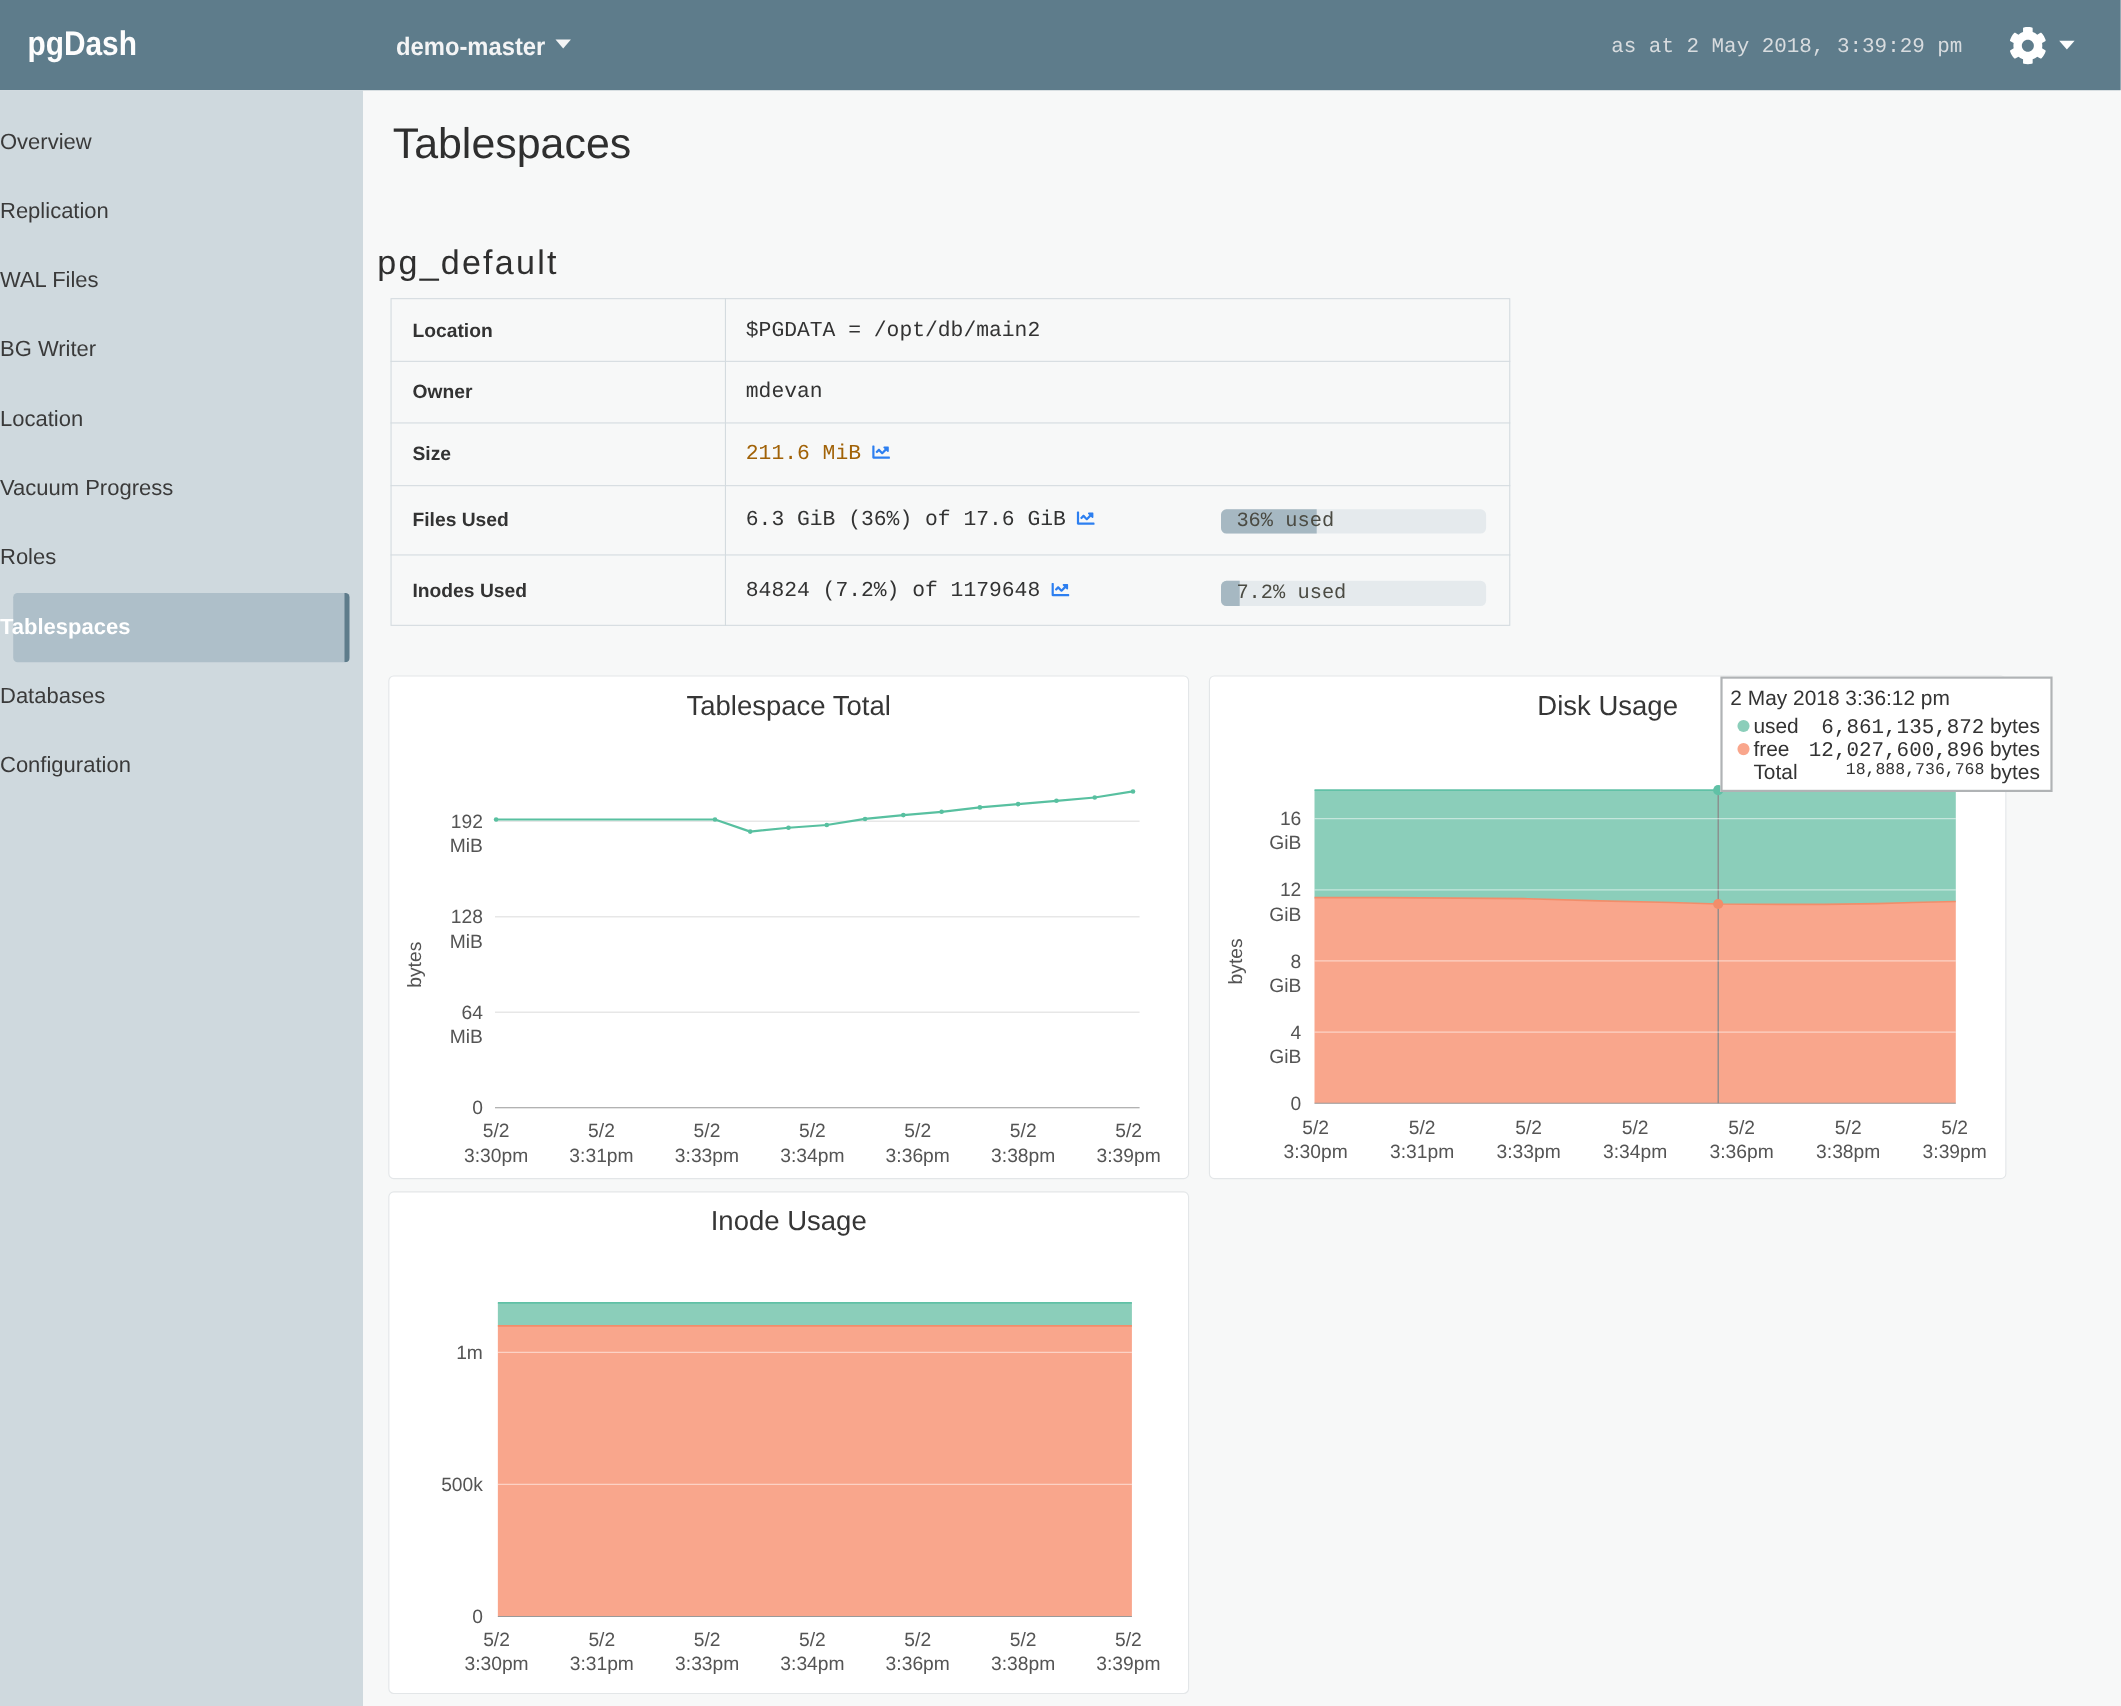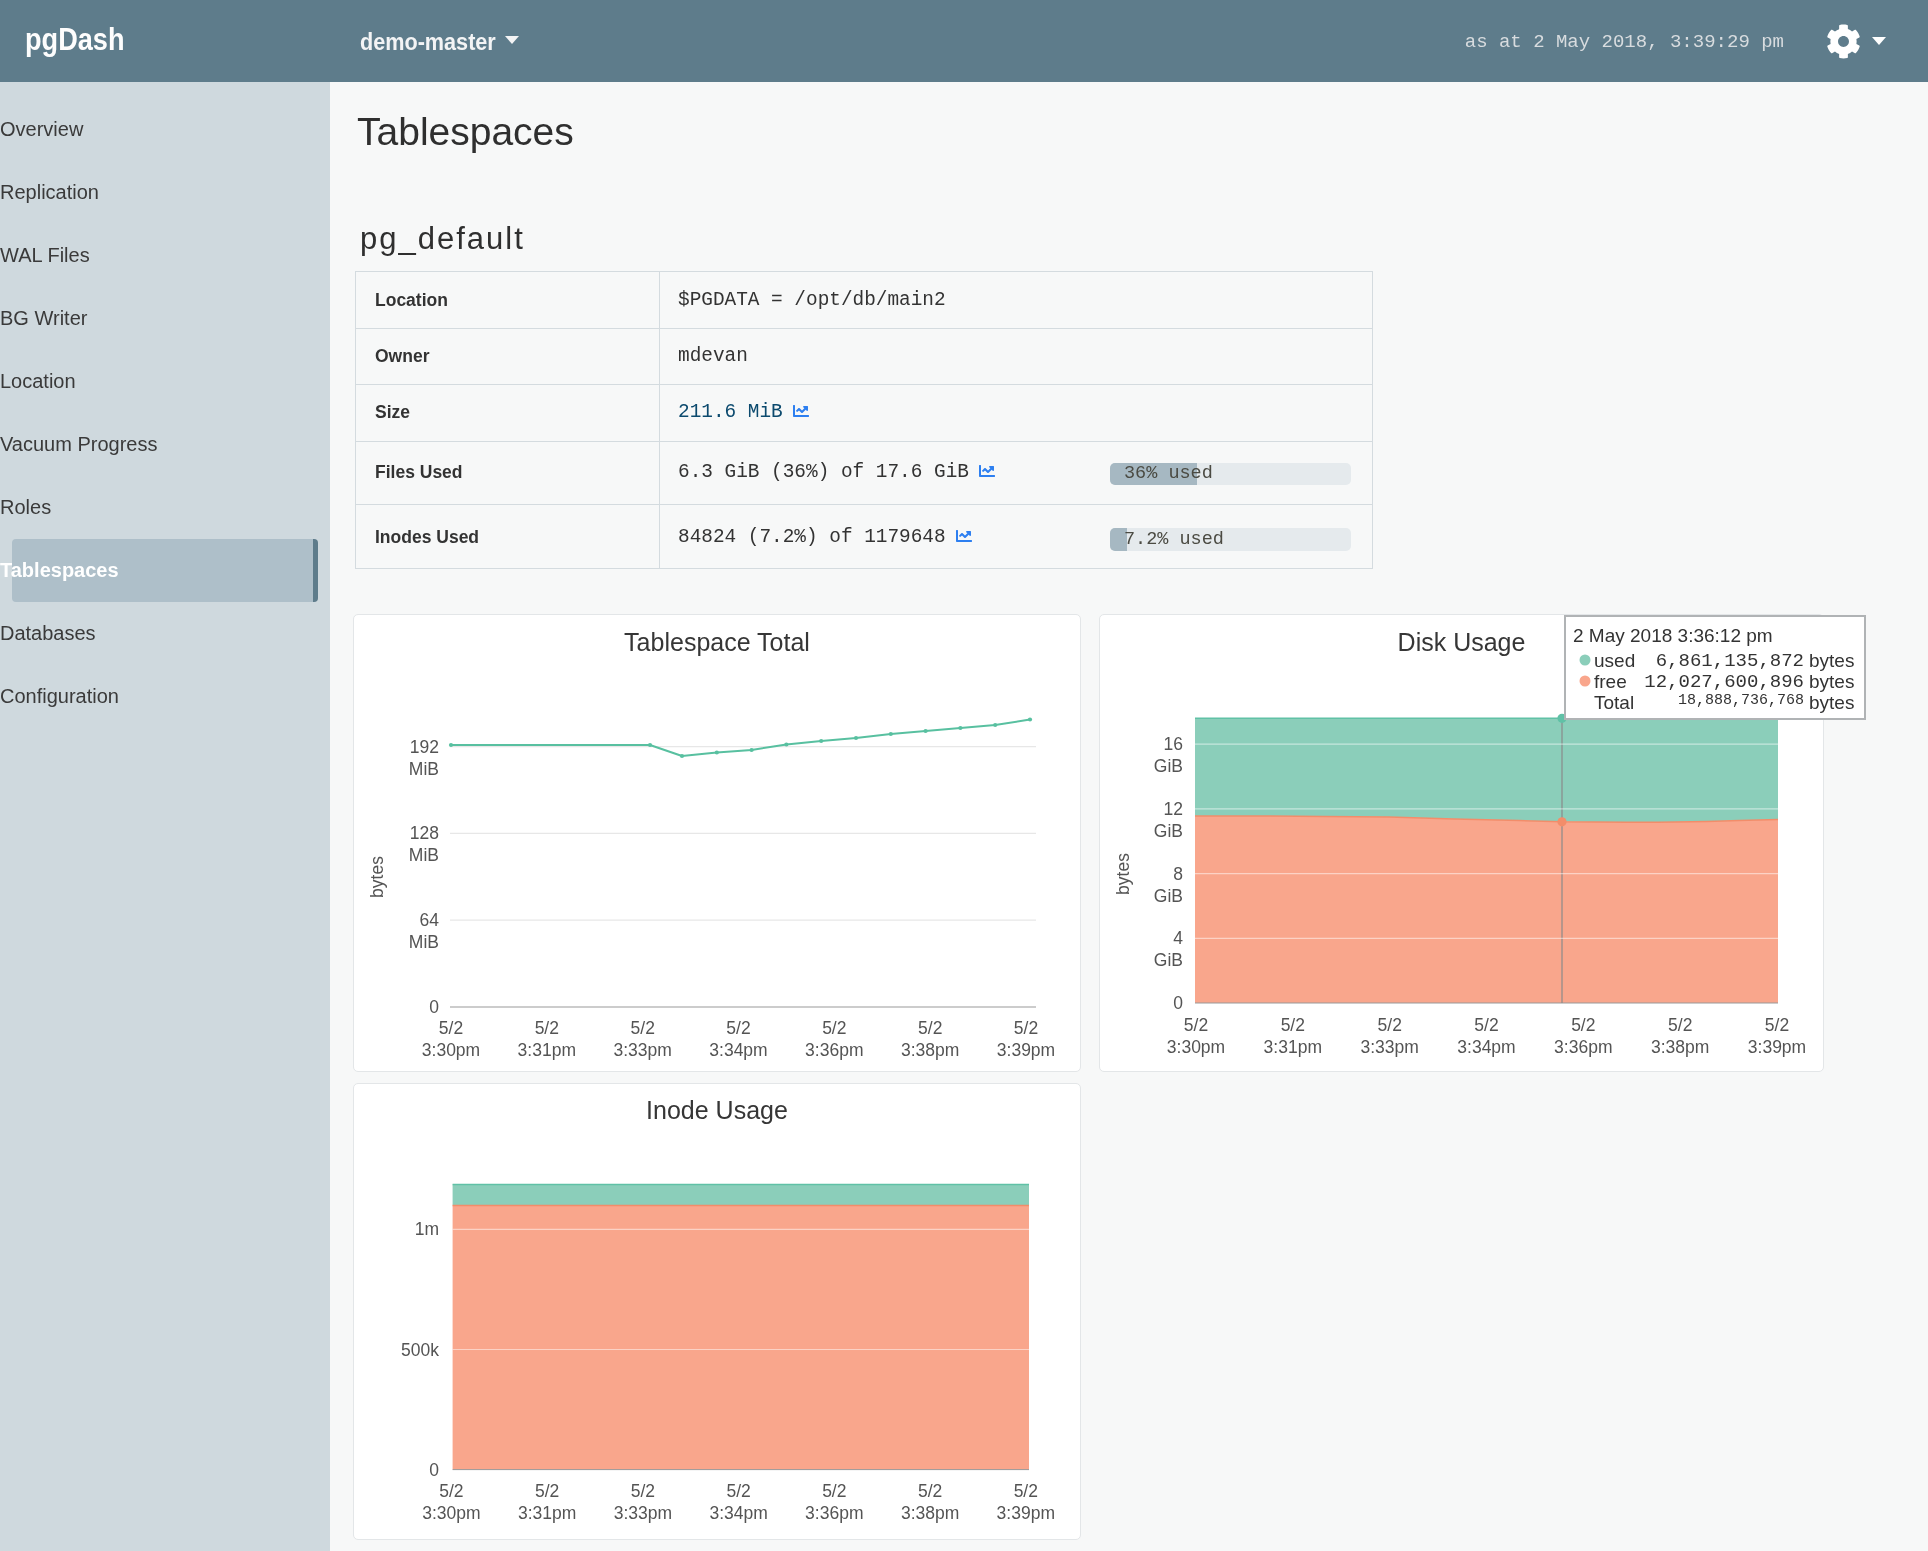--- a/index.html
+++ b/index.html
@@ -36,33 +36,33 @@
 <div class="abs sideitem" style="top:161px;">Replication</div>
 <div class="abs sideitem" style="top:224px;">WAL Files</div>
 <div class="abs sideitem" style="top:287px;">BG Writer</div>
 <div class="abs sideitem" style="top:350px;">Location</div>
 <div class="abs sideitem" style="top:413px;">Vacuum Progress</div>
 <div class="abs sideitem" style="top:476px;">Roles</div>
 <div class="abs sideitem" style="top:539px;color:#ffffff;font-weight:bold;">Tablespaces</div>
 <div class="abs sideitem" style="top:602px;">Databases</div>
 <div class="abs sideitem" style="top:665px;">Configuration</div>
 <div class="abs" style="left:357px;top:110px;font-size:39px;color:#2f2f2f;">Tablespaces</div>
-<div class="abs" style="left:360px;top:221px;font-size:31px;letter-spacing:2px;color:#2f2f2f;">pg_default</div>
+<div class="abs" style="left:343px;top:221px;font-size:31px;letter-spacing:2px;color:#2f2f2f;">pg_default</div>
 <div class="abs" style="left:355px;top:271px;width:1018px;height:298px;border:1px solid #d4dbdf;box-sizing:border-box;"></div>
 <div class="abs" style="left:355px;top:328px;width:1018px;height:1px;background:#d4dbdf;"></div>
 <div class="abs" style="left:355px;top:384px;width:1018px;height:1px;background:#d4dbdf;"></div>
 <div class="abs" style="left:355px;top:441px;width:1018px;height:1px;background:#d4dbdf;"></div>
 <div class="abs" style="left:355px;top:504px;width:1018px;height:1px;background:#d4dbdf;"></div>
 <div class="abs" style="left:659px;top:271px;width:1px;height:298px;background:#d4dbdf;"></div>
 <div class="abs" style="left:375px;top:272px;height:56px;line-height:56px;font-size:17.5px;font-weight:bold;color:#333;">Location</div>
 <div class="abs mono" style="left:678px;top:272px;height:56px;line-height:56px;font-size:19.4px;color:#333;">$PGDATA = /opt/db/main2</div>
 <div class="abs" style="left:375px;top:328px;height:56px;line-height:56px;font-size:17.5px;font-weight:bold;color:#333;">Owner</div>
 <div class="abs mono" style="left:678px;top:328px;height:56px;line-height:56px;font-size:19.4px;color:#333;">mdevan</div>
 <div class="abs" style="left:375px;top:384px;height:57px;line-height:57px;font-size:17.5px;font-weight:bold;color:#333;">Size</div>
-<div class="abs mono" style="left:678px;top:384px;height:57px;line-height:57px;font-size:19.4px;color:#0c4a6e;">211.6 MiB<svg style="vertical-align:-2px;margin-left:9px;" width="18" height="16" viewBox="0 0 512 512">
+<div class="abs mono" style="left:678px;top:384px;height:57px;line-height:57px;font-size:19.4px;color:#a16207;">211.6 MiB<svg style="vertical-align:-2px;margin-left:9px;" width="18" height="16" viewBox="0 0 512 512">
       <path fill="#2d7ff0" d="M496 384H64V80c0-8.84-7.16-16-16-16H16C7.16 64 0 71.16 0 80v336c0 17.67 14.33 32 32 32h464c8.84 0 16-7.16 16-16v-32c0-8.84-7.16-16-16-16zM464 96H345.94c-21.38 0-32.09 25.85-16.97 40.97l32.4 32.4L288 242.75l-73.37-73.37c-12.5-12.5-32.76-12.5-45.25 0l-68.69 68.69c-6.25 6.25-6.25 16.38 0 22.63l22.62 22.62c6.25 6.25 16.38 6.25 22.63 0L192 237.25l73.37 73.37c12.5 12.5 32.76 12.5 45.25 0l96-96 32.4 32.4c15.12 15.12 40.97 4.41 40.97-16.97V112c.01-8.84-7.15-16-15.99-16z"></path>
     </svg></div>
 <div class="abs" style="left:375px;top:441px;height:62px;line-height:62px;font-size:17.5px;font-weight:bold;color:#333;">Files Used</div>
 <div class="abs mono" style="left:678px;top:441px;height:62px;line-height:62px;font-size:19.4px;color:#333;">6.3 GiB (36%) of 17.6 GiB<svg style="vertical-align:-2px;margin-left:9px;" width="18" height="16" viewBox="0 0 512 512">
       <path fill="#2d7ff0" d="M496 384H64V80c0-8.84-7.16-16-16-16H16C7.16 64 0 71.16 0 80v336c0 17.67 14.33 32 32 32h464c8.84 0 16-7.16 16-16v-32c0-8.84-7.16-16-16-16zM464 96H345.94c-21.38 0-32.09 25.85-16.97 40.97l32.4 32.4L288 242.75l-73.37-73.37c-12.5-12.5-32.76-12.5-45.25 0l-68.69 68.69c-6.25 6.25-6.25 16.38 0 22.63l22.62 22.62c6.25 6.25 16.38 6.25 22.63 0L192 237.25l73.37 73.37c12.5 12.5 32.76 12.5 45.25 0l96-96 32.4 32.4c15.12 15.12 40.97 4.41 40.97-16.97V112c.01-8.84-7.15-16-15.99-16z"></path>
     </svg></div>
 <div class="abs" style="left:375px;top:504px;height:66px;line-height:66px;font-size:17.5px;font-weight:bold;color:#333;">Inodes Used</div>
 <div class="abs mono" style="left:678px;top:504px;height:66px;line-height:66px;font-size:19.4px;color:#333;">84824 (7.2%) of 1179648<svg style="vertical-align:-2px;margin-left:9px;" width="18" height="16" viewBox="0 0 512 512">
       <path fill="#2d7ff0" d="M496 384H64V80c0-8.84-7.16-16-16-16H16C7.16 64 0 71.16 0 80v336c0 17.67 14.33 32 32 32h464c8.84 0 16-7.16 16-16v-32c0-8.84-7.16-16-16-16zM464 96H345.94c-21.38 0-32.09 25.85-16.97 40.97l32.4 32.4L288 242.75l-73.37-73.37c-12.5-12.5-32.76-12.5-45.25 0l-68.69 68.69c-6.25 6.25-6.25 16.38 0 22.63l22.62 22.62c6.25 6.25 16.38 6.25 22.63 0L192 237.25l73.37 73.37c12.5 12.5 32.76 12.5 45.25 0l96-96 32.4 32.4c15.12 15.12 40.97 4.41 40.97-16.97V112c.01-8.84-7.15-16-15.99-16z"></path>
     </svg></div>

